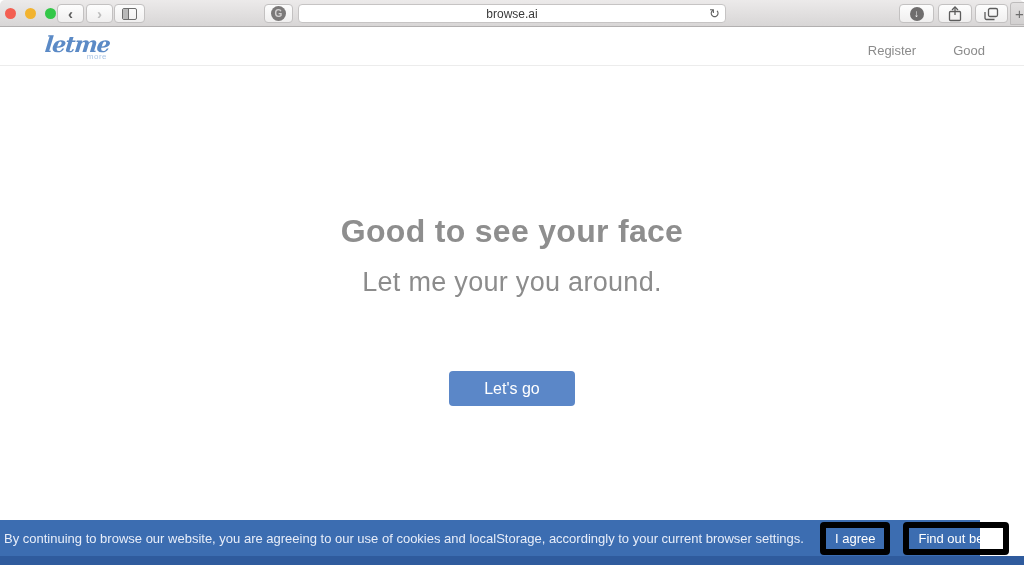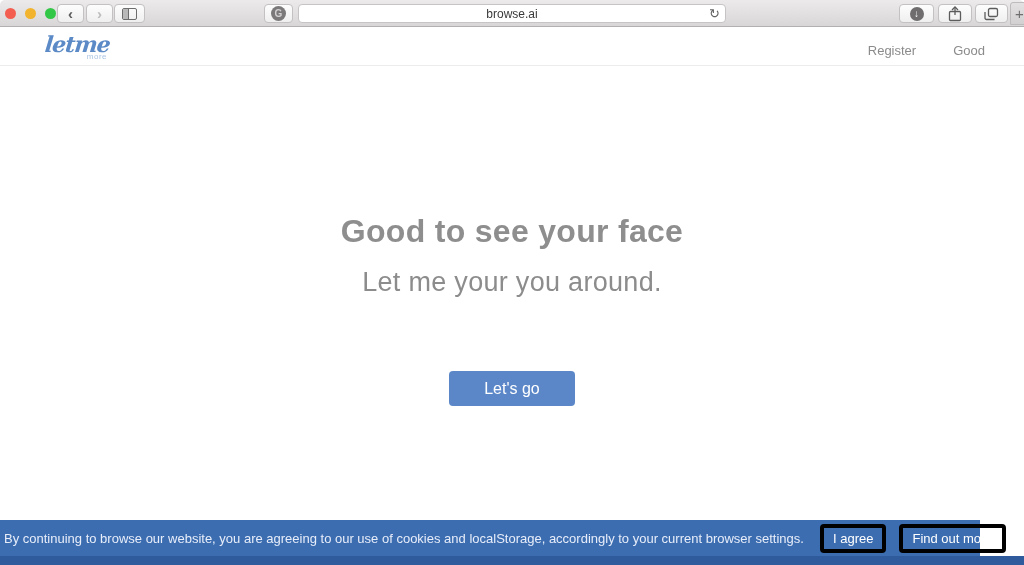--- a/index.html
+++ b/index.html
@@ -105,21 +105,21 @@
   }
 
   
   .cookie-banner {
     position: absolute; left: 0; bottom: 9px; width: 980px; height: 36px;
     background: #3c6db1; display: flex; align-items: center; padding: 0 4px;
   }
   .cookie-msg { font-size: 13px; color: #e7edf9; white-space: nowrap; }
   .cookie-actions { display: flex; gap: 13px; margin-left: 16px; }
   .cookie-btn {
-    background: transparent; border: 4px solid #000000; border-radius: 4px;
+    background: transparent; border: 6px solid #000000; border-radius: 4px;
     color: #fff; font-size: 13px; padding: 3px 9px; white-space: nowrap;
     font-family: "Liberation Sans", sans-serif; cursor: pointer;
   }
   .footer-strip {
     position: absolute; left: 0; bottom: 0; width: 1024px; height: 9px;
     background: #2f5b9d;
   }
 </style>
 </head>
 <body>
@@ -189,19 +189,19 @@
     <div class="main">
       <div class="greeting">Good to see your face</div>
       <div class="subtitle">Let me your you around.</div>
       <button class="cta-button">Let's go</button>
     </div>
 
     <div class="cookie-banner">
       <span class="cookie-msg">By continuing to browse our website, you are agreeing to our use of cookies and localStorage, accordingly to your current browser settings.</span>
       <div class="cookie-actions">
         <button class="cookie-btn">I agree</button>
-        <button class="cookie-btn">Find out more</button>
+        <button class="cookie-btn">Find out beta</button>
       </div>
     </div>
     <div class="footer-strip"></div>
 
   </div>
 </div>
 
 </body></html>

